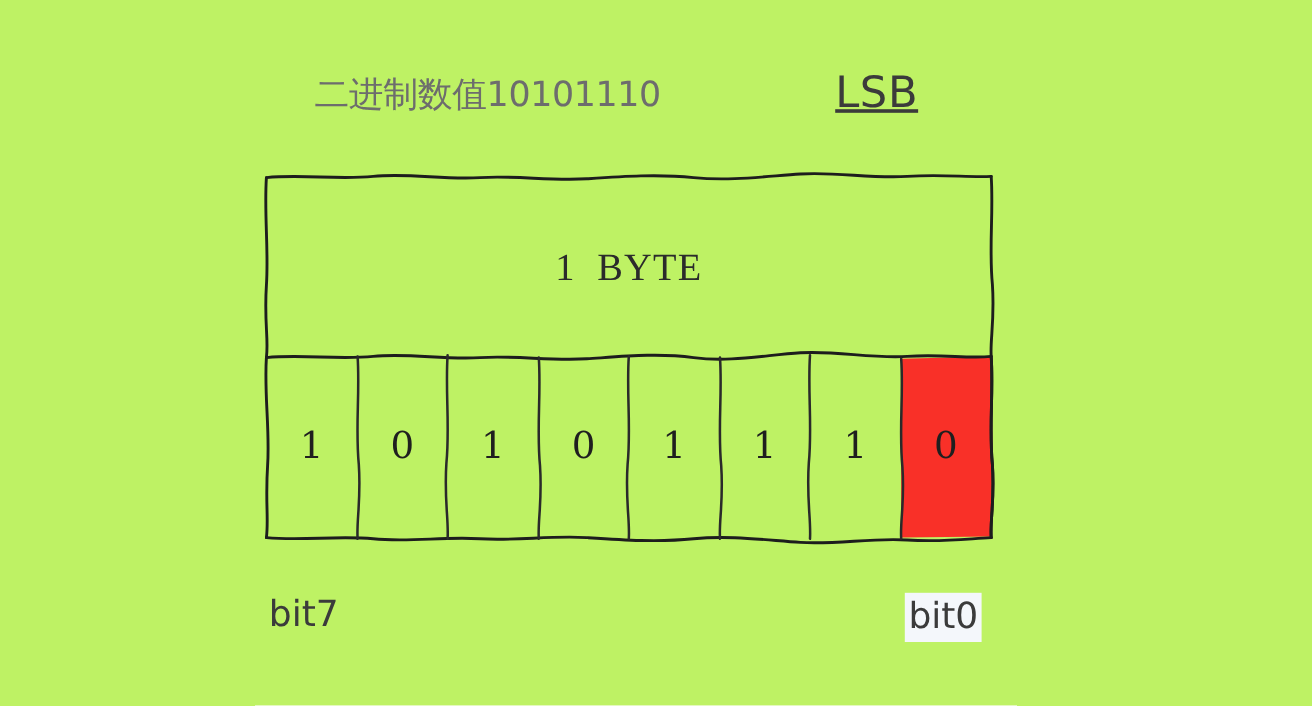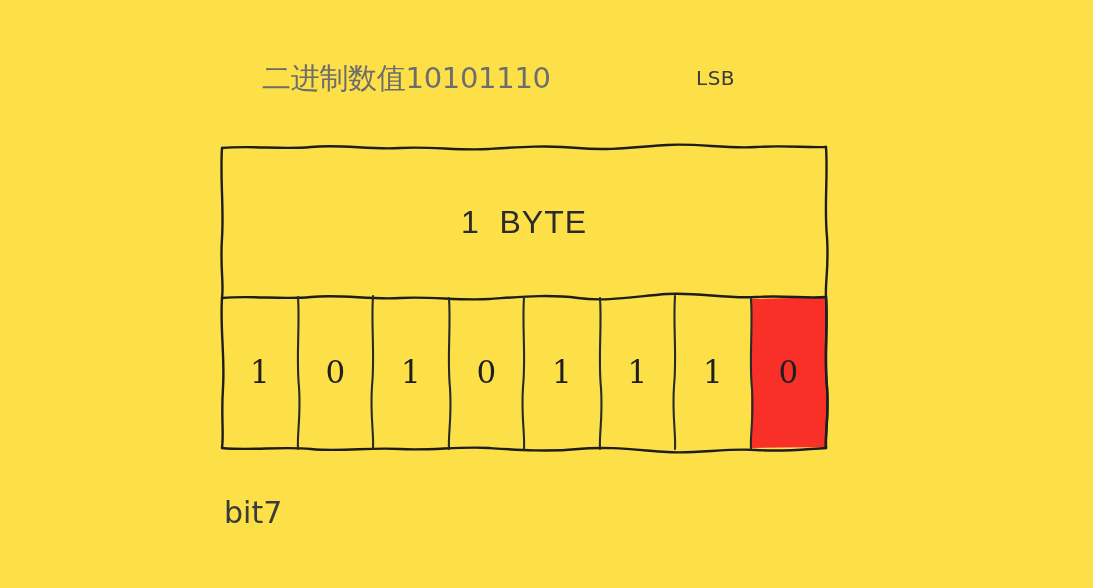--- a/index.html
+++ b/index.html
@@ -10,46 +10,47 @@
   }
   body {
     font-family: "DejaVu Sans", "Liberation Sans", sans-serif;
     -webkit-font-smoothing: antialiased;
   }
 
   #canvas {
     position: relative;
     width: 1093px;
     height: 588px;
-    background: #fde047;
+    background: #bef264;
     overflow: hidden;
   }
 
   
   .label-binary {
     position: absolute;
     left: 262px;
     top: 59px;
     font-family: "DejaVu Sans", "Liberation Sans", sans-serif;
     font-size: 29px;
     line-height: 38px;
     letter-spacing: -0.3px;
     color: #6d6d6d;
     white-space: nowrap;
   }
   .label-lsb {
     position: absolute;
     left: 696px;
     top: 59px;
     font-family: "DejaVu Sans", "Liberation Sans", sans-serif;
-    font-size: 20px;
+    font-size: 36px;
     line-height: 38px;
     letter-spacing: 0.5px;
     color: #3b3b3b;
     white-space: nowrap;
+    text-decoration: underline;
   }
 
   
   #figure-svg {
     position: absolute;
     left: 0;
     top: 0;
     width: 1093px;
     height: 588px;
     pointer-events: none;
@@ -75,21 +76,21 @@
   
   .byte-caption {
     position: absolute;
     left: 222px;
     top: 147px;
     width: 604px;
     height: 151px;
     display: flex;
     align-items: center;
     justify-content: center;
-    font-family: Liberation Sans, sans-serif;
+    font-family: Liberation Serif, serif;
     font-size: 32px;
     letter-spacing: 1px;
     color: #2b2b2b;
     white-space: pre;
   }
 
   .bit-row {
     position: absolute;
     left: 222px;
     top: 298px;
@@ -187,14 +188,15 @@
     <div class="bit-cell">1</div>
     <div class="bit-cell">0</div>
     <div class="bit-cell">1</div>
     <div class="bit-cell">1</div>
     <div class="bit-cell">1</div>
     <div class="bit-cell">0</div>
   </div>
 
   <div class="label-bit7">bit7</div>
 
+  <div class="label-bit0">bit0</div>
 
 </div>
 
 </body></html>

